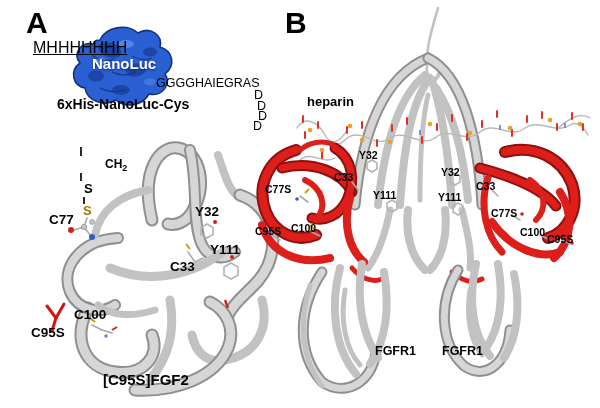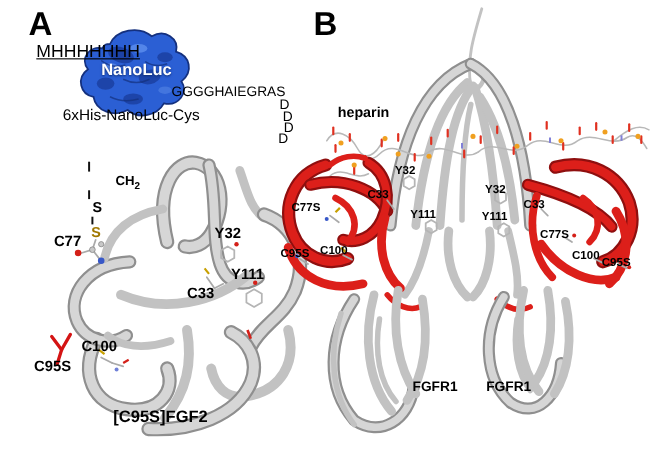--- a/index.html
+++ b/index.html
@@ -3,21 +3,21 @@
 <meta charset="utf-8">
 <style>
   html,body{margin:0;padding:0;background:#ffffff;}
   #figure{position:relative;width:600px;height:408px;background:#ffffff;overflow:hidden;
           font-family:"Liberation Sans", sans-serif;}
   #art{position:absolute;left:0;top:0;}
   .lbl{position:absolute;color:#000;white-space:nowrap;line-height:1;}
   .panel-letter{font-size:30px;font-weight:bold;}
   .seq{font-size:13px;letter-spacing:0.3px;}
   .seq-sm{font-size:12.5px;text-align:center;}
-  .bold14{font-size:14px;font-weight:normal;}
+  .bold14{font-size:14px;font-weight:bold;}
   .res-a{font-size:13.5px;font-weight:bold;}
   .res-b{font-size:10.5px;font-weight:bold;}
   .nanoluc-txt{font-size:15px;font-weight:bold;color:#ffffff;text-shadow:0 1px 2px #0d2a6e;text-align:right;}
   .sulfur{font-size:13px;font-weight:bold;}
   .sulfur-gold{color:#a07800;}
   .ch2{font-size:12px;font-weight:bold;margin-left:28px;}
   .ch2 sub{font-size:9px;}
   .protein-name{font-size:15px;font-weight:bold;}
   .fgfr1-lbl{font-size:12.5px;font-weight:bold;margin-left:12px;}
   .heparin-lbl{font-size:13px;font-weight:bold;}

